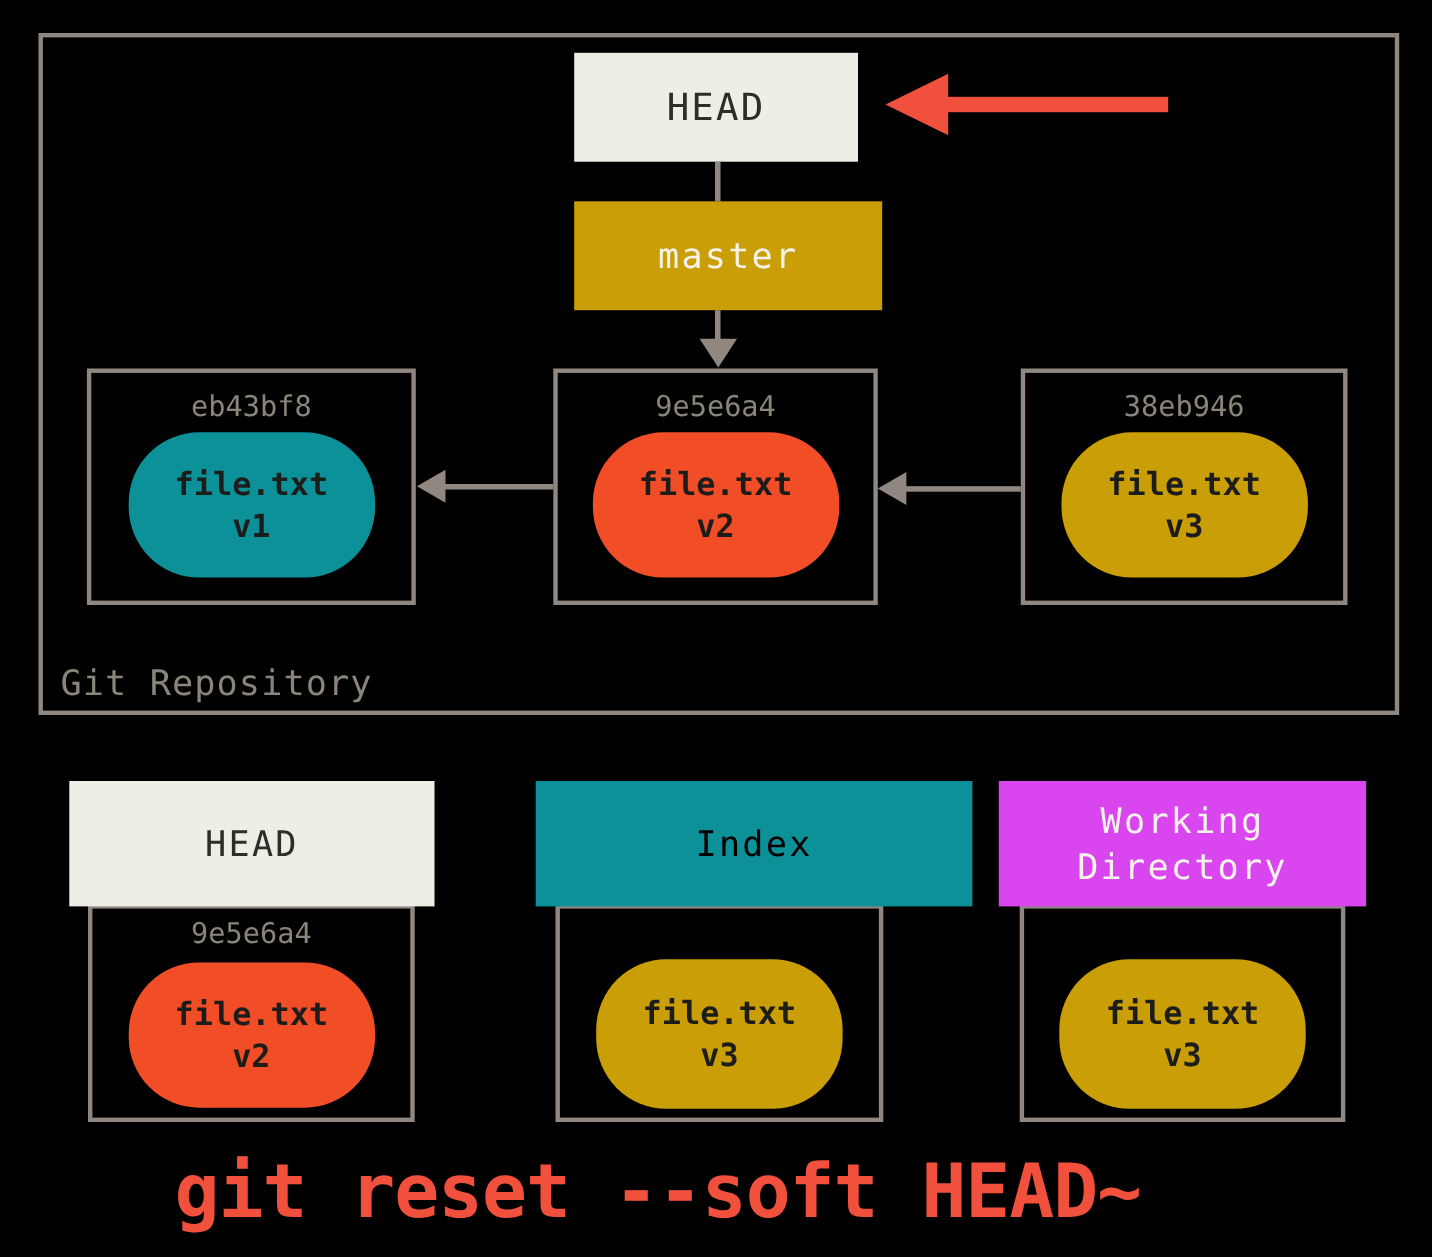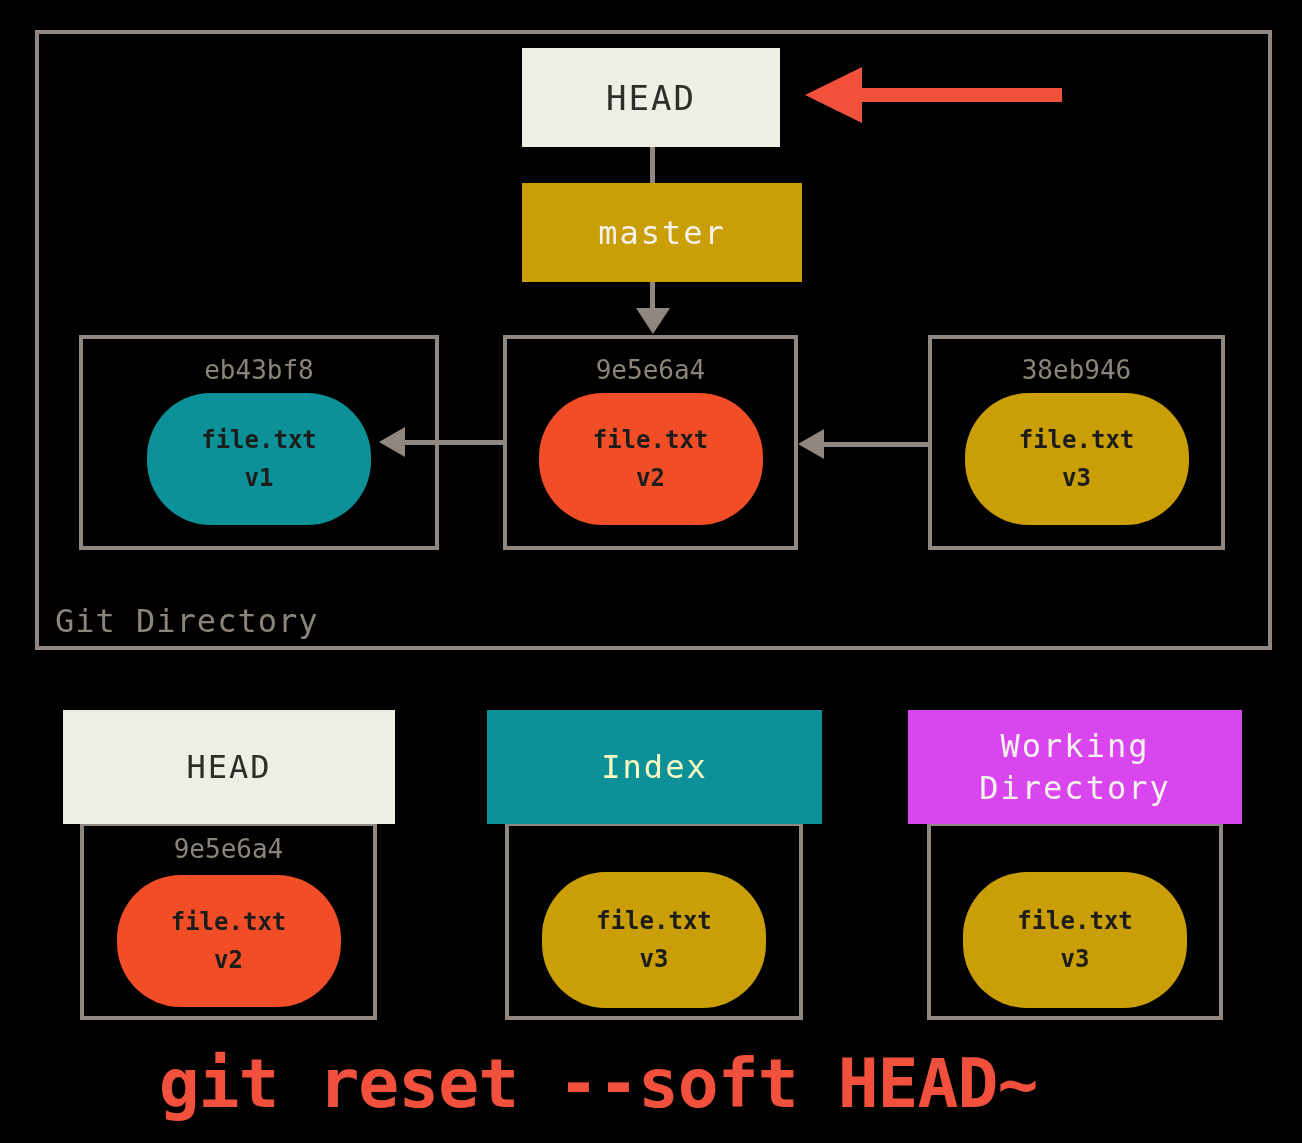--- a/index.html
+++ b/index.html
@@ -26,60 +26,60 @@
   .master-box .t{font-size:32px;color:#F4F2EA;letter-spacing:2px;}
 
   .tri-down{width:0;height:0;border-left:17px solid transparent;
             border-right:17px solid transparent;border-top:26px solid #908880;}
   .tri-left{width:0;height:0;border-top:15px solid transparent;
             border-bottom:15px solid transparent;border-right:26px solid #908880;}
   .tri-left-red{width:0;height:0;border-top:28px solid transparent;
             border-bottom:28px solid transparent;border-right:57px solid #F0503C;}
 
   .commit-box{top:335px;height:215px;border:4px solid #908880;}
-  .c1{left:79px;width:360px;}
+  .c1{left:79px;width:299px;}
   .c2{left:503px;width:295px;}
   .c3{left:928px;width:297px;padding-left:40px;}
   .hash{position:absolute;top:16px;left:0;right:0;text-align:center;
         font-size:26px;color:#8a847a;}
   .blob{position:absolute;left:50%;transform:translateX(-50%);
         width:224px;height:132px;border-radius:64px;
         display:flex;flex-direction:column;align-items:center;justify-content:center;
-        font-size:24px;line-height:38px;font-weight:600;color:#1C1C1A;text-align:right;}
+        font-size:29px;line-height:38px;font-weight:600;color:#1C1C1A;text-align:right;}
   .commit-box .blob{top:54px;}
   .teal{background:#0D9199;}
   .red{background:#F14E28;}
   .gold{background:#C99E06;}
 
   
   .area-header{top:710px;height:114px;display:flex;align-items:center;justify-content:center;
                text-align:center;font-size:32px;line-height:42px;}
   .hdr-cream{left:63px;width:332px;background:#EFEEE5;color:#2E2D29;letter-spacing:2px;}
-  .hdr-teal{left:487px;width:335px;background:#0D9199;color:#fef9c3;letter-spacing:2px;}
+  .hdr-teal{left:487px;width:397px;background:#0D9199;color:#000000;letter-spacing:2px;}
   .hdr-red{left:908px;width:334px;background:#d946ef;color:#F4F2EA;letter-spacing:2px;
            padding:0 30px;}
   .area-box{top:822px;height:198px;border:4px solid #908880;}
   .ab1{left:80px;width:297px;}
   .ab2{left:505px;width:298px;}
   .ab3{left:927px;width:296px;}
   .area-box .hash{top:8px;}
   .area-box .blob{top:49px;}
   .ab2 .blob,.ab3 .blob{top:46px;height:136px;}
 
   
   .command{left:0;top:1044px;width:1196px;text-align:center;
            font-size:68px;font-weight:bold;color:#F0503C;letter-spacing:-1px;}
 </style>
 </head>
 <body>
 
 <div class="stage">
 
   <div class="abs repo-box">
-    <div class="abs repo-label">Git Directory</div>
+    <div class="abs repo-label">Git Repository</div>
   </div>
 
   <div class="abs head-box">
     <span class="t">HEAD</span>
   </div>
 
   <div class="abs" style="left:860px;top:88px;width:202px;height:14px;background:#F0503C;"></div>
   <div class="abs tri-left-red" style="left:805px;top:67px;"></div>
 
   <div class="abs vline" style="left:650px;top:147px;height:36px;"></div>

